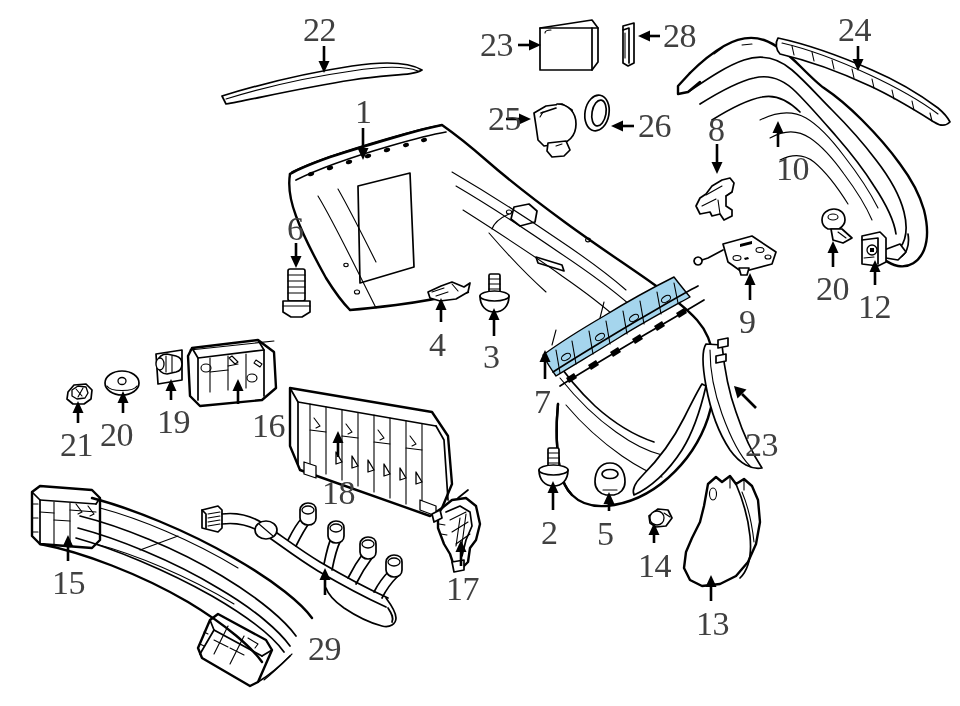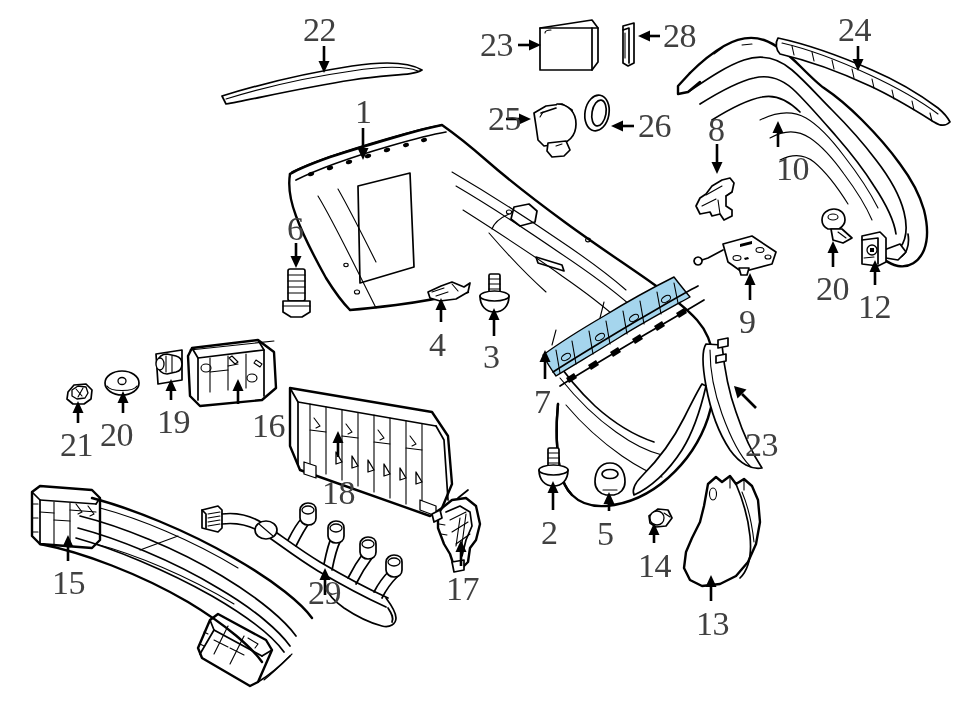--- a/index.html
+++ b/index.html
@@ -654,15 +654,15 @@
 <div class="lbl" style="left:157px;top:405px;">19</div>
 <div class="lbl" style="left:100px;top:418px;">20</div>
 <div class="lbl" style="left:60px;top:428px;">21</div>
 <div class="lbl" style="left:303px;top:13px;">22</div>
 <div class="lbl" style="left:745px;top:398px;margin-top:30px;">23</div>
 <div class="lbl" style="left:838px;top:13px;">24</div>
 <div class="lbl" style="left:488px;top:102px;">25</div>
 <div class="lbl" style="left:638px;top:109px;">26</div>
 <div class="lbl" style="left:480px;top:28px;">23</div>
 <div class="lbl" style="left:663px;top:19px;">28</div>
-<div class="lbl" style="left:308px;top:576px;">29</div>
+<div class="lbl" style="left:308px;top:632px;">29</div>
 
 </div>
 
 </body></html>

